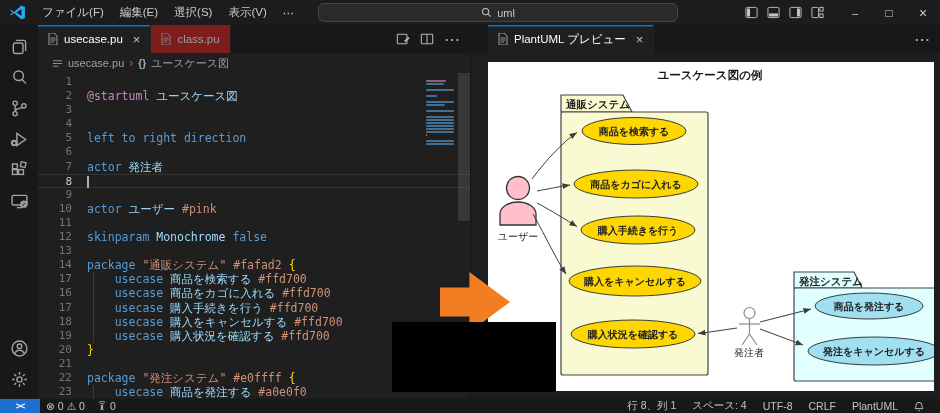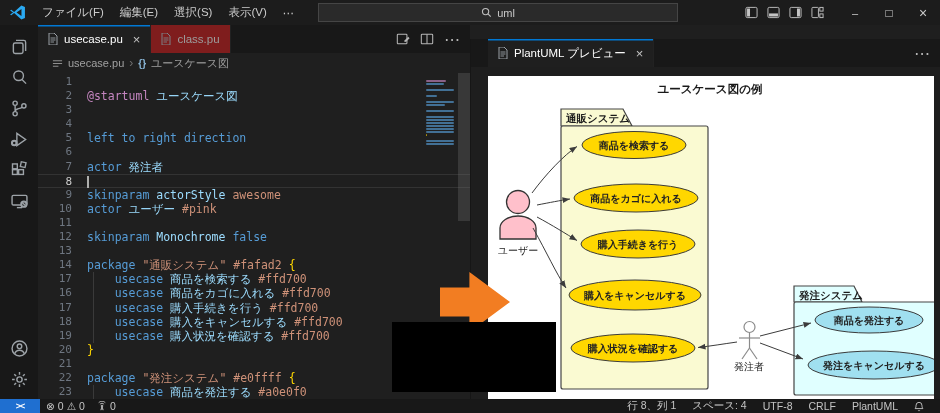--- a/index.html
+++ b/index.html
@@ -8,41 +8,41 @@
   .screen { position:relative; width:940px; height:413px; background:#1f1f1f; overflow:hidden; }
 
   
   .titlebar { position:absolute; top:0; left:0; width:940px; height:25px; background:#1c1c1c;
               display:flex; align-items:center; color:#cccccc; font-size:11.5px; }
   .vscode-logo { width:17px; height:17px; margin:0 8px 0 9px; flex:none; }
   .menu-item { padding:3px 8px; border-radius:4px; cursor:default; white-space:nowrap; }
   .nav-arrows { margin-left:28px; display:flex; gap:10px; font-size:13px; color:#cfcfcf; }
   .nav-arrows .dim { color:#6a6a6a; }
   .searchbox { position:absolute; left:318px; top:3px; width:360px; height:19px; background:#2a2a2a;
-               border:1px solid #454545; border-radius:0; display:flex; align-items:center;
+               border:1px solid #454545; border-radius:6px; display:flex; align-items:center;
                justify-content:center; gap:5px; color:#c8c8c8; font-size:11px; }
   .win-icons { position:absolute; right:0; top:0; height:25px; display:flex; align-items:center; }
   .layout-icons { display:flex; gap:9px; margin-right:14px; }
   .layout-icons svg { display:block; }
   .win-btn { width:34px; height:25px; display:flex; align-items:center; justify-content:center;
              color:#cccccc; font-size:11px; }
 
   
   .main { position:absolute; top:25px; left:0; width:940px; height:374px; display:flex; }
 
   
   .activitybar { width:38px; background:#181818; display:flex; flex-direction:column; align-items:center;
                  padding-top:6px; flex:none; }
   .ab-icon { width:34px; height:31px; display:flex; align-items:center; justify-content:center; color:#9da3a8; }
   .ab-spacer { flex:1; }
 
   
   .group { height:374px; position:relative; }
   .group.left  { width:432px; }
-  .group.right { width:470px; border-left:1px solid #161616;margin-top:14px; }
+  .group.right { width:470px; border-left:1px solid #161616; }
   .tabbar { height:28px; background:#181818; display:flex; align-items:stretch; position:relative; }
   .tab { display:flex; align-items:center; gap:6px; padding:0 10px; font-size:11.5px; color:#9d9d9d;
          background:#7f1d1d; border-right:1px solid #222; white-space:nowrap; }
   .tab.active { background:#1f1f1f; color:#ffffff; box-shadow:inset 0 1.5px 0 #0078d4; }
   .tab .close { font-size:13px; color:#c3c3c3; margin-left:4px; }
   .tab-actions { margin-left:auto; display:flex; align-items:center; gap:10px; padding-right:10px; color:#b6b6b6; }
   .file-ic { width:10px; height:12px; }
 
   .breadcrumb { height:20px; display:flex; align-items:center; gap:5px; padding-left:14px;
                 font-size:11px; color:#a0a0a0; background:#1f1f1f; }
@@ -246,21 +246,21 @@
       <div class="code-area">
         <div>
             <div class="code-line"><span class="line-num">1</span><span class="line-text"></span></div>
             <div class="code-line"><span class="line-num">2</span><span class="line-text"><span style="color: rgb(197, 134, 192);">@startuml</span><span style="color: rgb(156, 220, 254);"> ユースケース図</span></span></div>
             <div class="code-line"><span class="line-num">3</span></div>
             <div class="code-line"><span class="line-num">4</span><span class="line-text"></span></div>
             <div class="code-line"><span class="line-num">5</span><span class="line-text"><span style="color: rgb(86, 156, 214);">left to right direction</span></span></div>
             <div class="code-line"><span class="line-num">6</span><span class="line-text"></span></div>
             <div class="code-line"><span class="line-num">7</span><span class="line-text"><span style="color: rgb(86, 156, 214);">actor</span><span style="color: rgb(156, 220, 254);"> 発注者</span></span></div>
             <div class="code-line current"><span class="line-num">8</span><span class="line-text"><span class="cursor"></span></span></div>
-            <div class="code-line"><span class="line-num">9</span><span class="line-text"><span style="color: rgb(86, 156, 214);">skinparam</span><span style="color: rgb(156, 220, 254);"> actorStyle</span><span style="color: rgb(206, 145, 120);"> awesome</span></span></div>
+            <div class="code-line"><span class="line-num">9</span></div>
             <div class="code-line"><span class="line-num">10</span><span class="line-text"><span style="color: rgb(86, 156, 214);">actor</span><span style="color: rgb(156, 220, 254);"> ユーザー</span><span style="color: rgb(206, 145, 120);"> #pink</span></span></div>
             <div class="code-line"><span class="line-num">11</span><span class="line-text"></span></div>
             <div class="code-line"><span class="line-num">12</span><span class="line-text"><span style="color: rgb(86, 156, 214);">skinparam</span><span style="color: rgb(156, 220, 254);"> Monochrome</span><span style="color: rgb(86, 156, 214);"> false</span></span></div>
             <div class="code-line"><span class="line-num">13</span><span class="line-text"></span></div>
             <div class="code-line"><span class="line-num">14</span><span class="line-text"><span style="color: rgb(86, 156, 214);">package</span><span style="color: rgb(206, 145, 120);"> "通販システム"</span><span style="color: rgb(206, 145, 120);"> #fafad2</span><span style="color: rgb(255, 215, 0);"> {</span></span></div>
             <div class="code-line"><span class="line-num">17</span><span class="line-text"><span style="color: rgb(86, 156, 214);">    usecase</span><span style="color: rgb(156, 220, 254);"> 商品を検索する</span><span style="color: rgb(206, 145, 120);"> #ffd700</span></span></div>
             <div class="code-line"><span class="line-num">16</span><span class="line-text"><span style="color: rgb(86, 156, 214);">    usecase</span><span style="color: rgb(156, 220, 254);"> 商品をカゴに入れる</span><span style="color: rgb(206, 145, 120);"> #ffd700</span></span></div>
             <div class="code-line"><span class="line-num">17</span><span class="line-text"><span style="color: rgb(86, 156, 214);">    usecase</span><span style="color: rgb(156, 220, 254);"> 購入手続きを行う</span><span style="color: rgb(206, 145, 120);"> #ffd700</span></span></div>
             <div class="code-line"><span class="line-num">18</span><span class="line-text"><span style="color: rgb(86, 156, 214);">    usecase</span><span style="color: rgb(156, 220, 254);"> 購入をキャンセルする</span><span style="color: rgb(206, 145, 120);"> #ffd700</span></span></div>
             <div class="code-line"><span class="line-num">19</span><span class="line-text"><span style="color: rgb(86, 156, 214);">    usecase</span><span style="color: rgb(156, 220, 254);"> 購入状況を確認する</span><span style="color: rgb(206, 145, 120);"> #ffd700</span></span></div>

